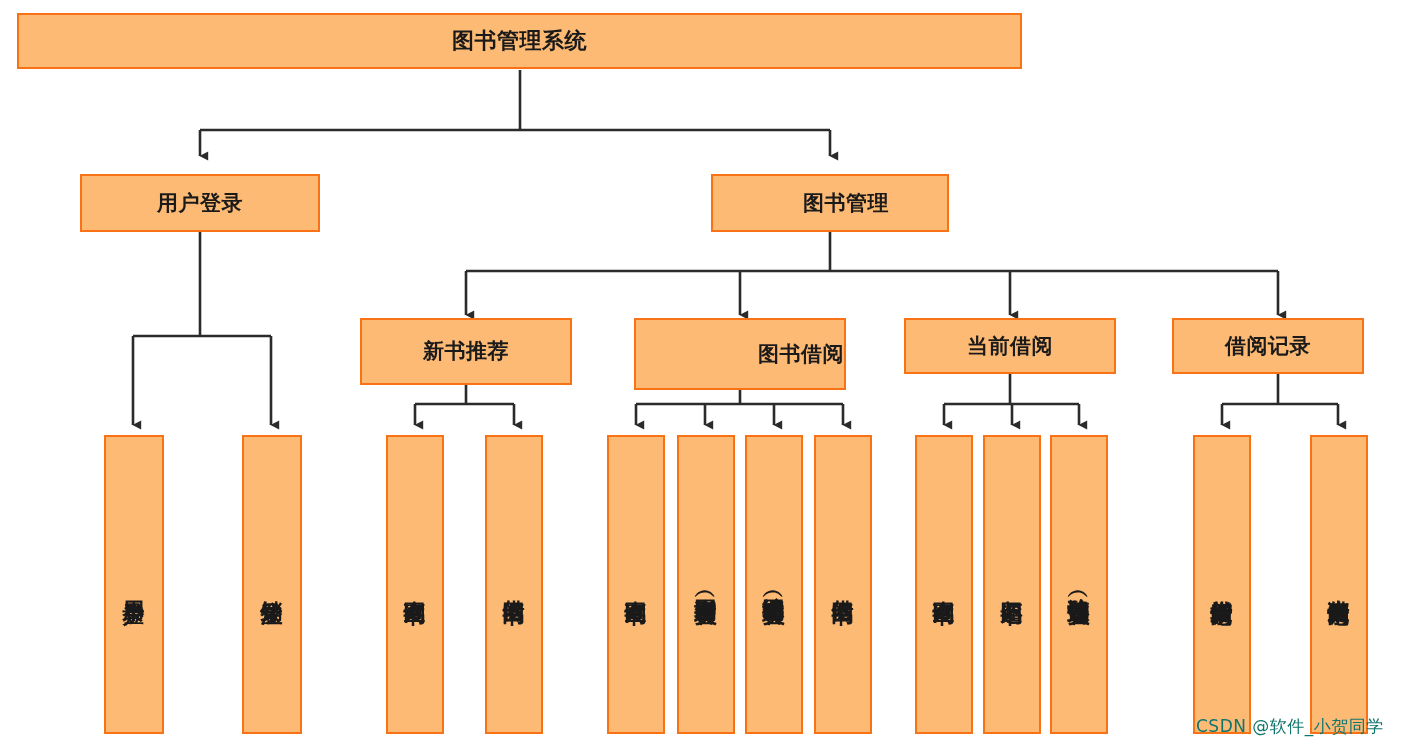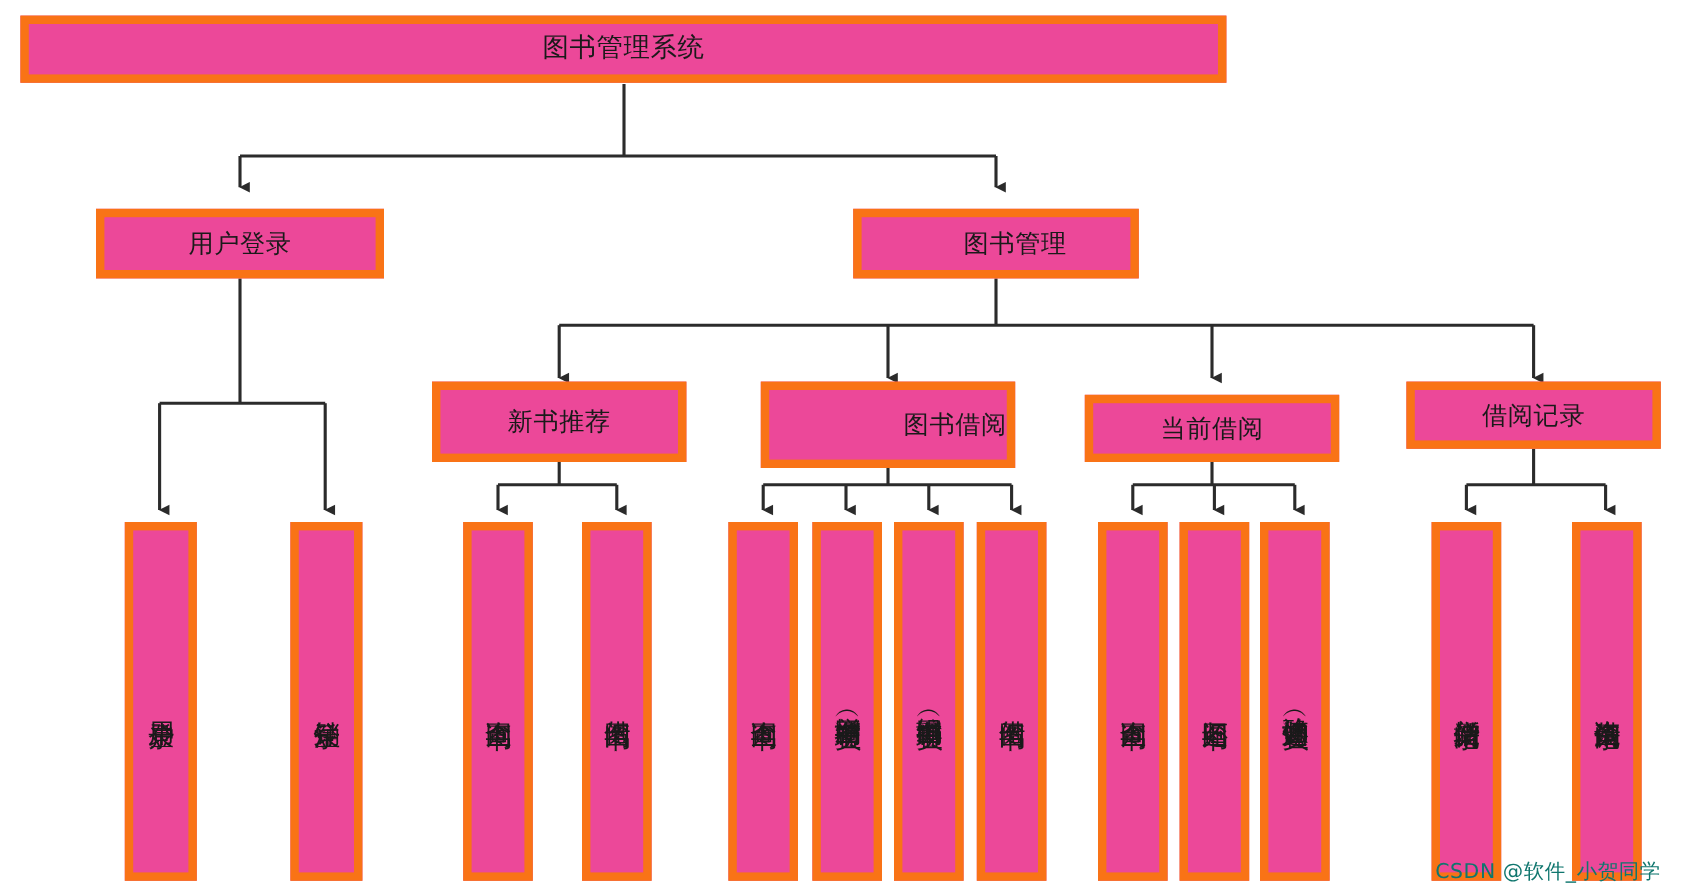--- a/index.html
+++ b/index.html
@@ -21,26 +21,27 @@
   #diagram-svg {
     position: absolute;
     left: 0;
     top: 0;
     width: 1405px;
     height: 747px;
   }
   .node {
     position: absolute;
     box-sizing: border-box;
-    background: #ec4899;
-    border: 7px solid #f97316;
+    background: #fdba74;
+    border: 2px solid #f97316;
     display: flex;
     align-items: center;
     justify-content: center;
     color: #1a1a1a;
+    font-weight: bold;
   }
   .node-label {
     display: block;
     text-align: center;
     line-height: 1.18;
     white-space: nowrap;
   }
   
   .node.horiz .node-label {
     font-size: 21px;
@@ -141,25 +142,25 @@
   </div>
 
   <div class="node horiz" style="left:360px; top:318px; width:212px; height:67px;">
     <span class="node-label">新书推荐</span>
   </div>
 
   <div class="node horiz" style="left:634px; top:318px; width:212px; height:72px;justify-content:flex-end;">
     <span class="node-label">图书借阅</span>
   </div>
 
-  <div class="node horiz" style="left:904px; top:318px; width:212px; height:56px;margin-top:11px;">
+  <div class="node horiz" style="left:904px; top:318px; width:212px; height:56px;">
     <span class="node-label">当前借阅</span>
   </div>
 
-  <div class="node horiz" style="left:1172px; top:318px; width:212px; height:56px;">
+  <div class="node horiz" style="left:1172px; top:318px; width:192px; height:56px;">
     <span class="node-label">借阅记录</span>
   </div>
 
   <div class="node vert" style="left:104px; top:435px; width:60px; height:299px;">
     <span class="node-label">用户登录</span>
   </div>
 
   <div class="node vert" style="left:242px; top:435px; width:60px; height:299px;">
     <span class="node-label">注销登录</span>
   </div>

